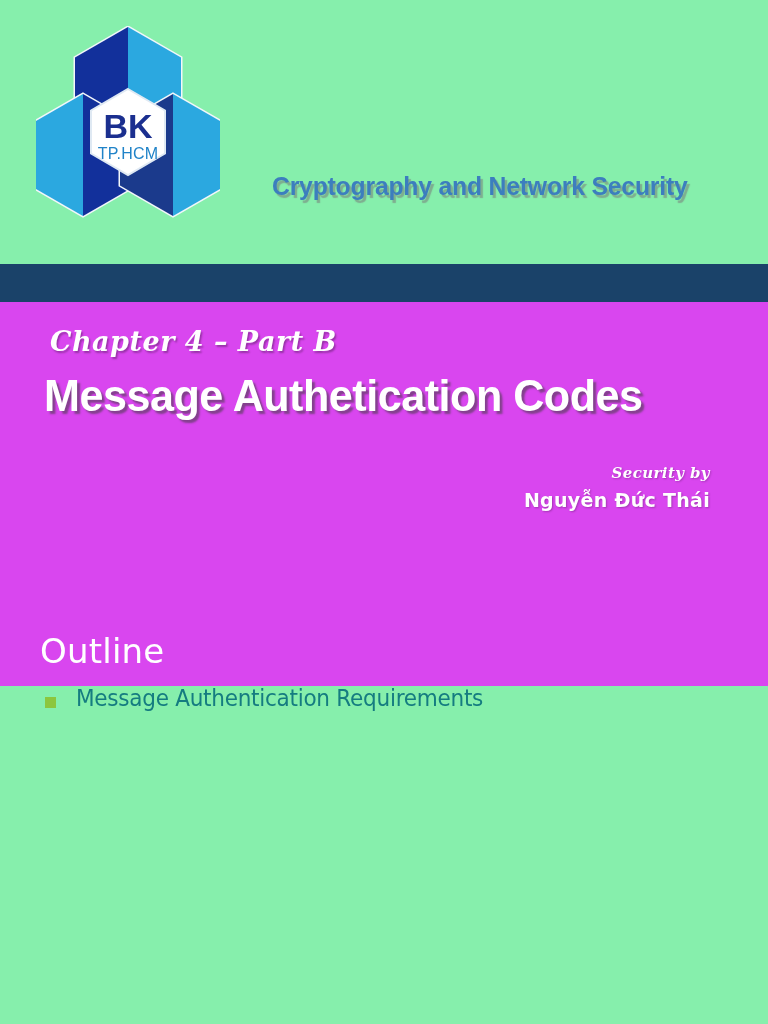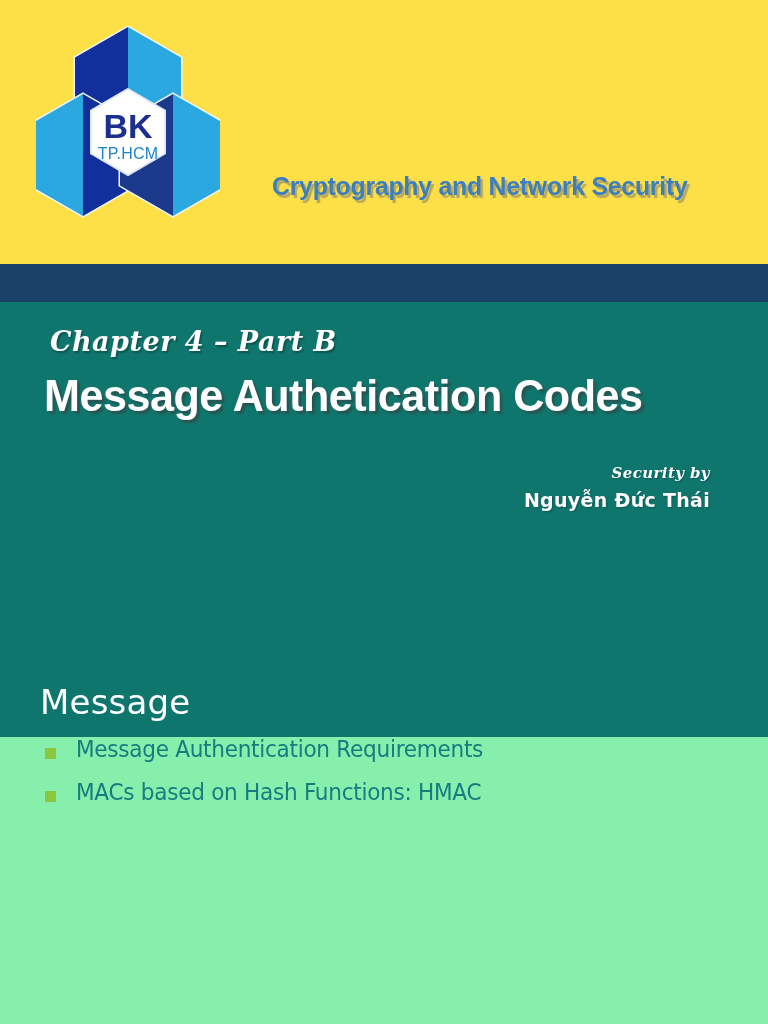--- a/index.html
+++ b/index.html
@@ -12,21 +12,21 @@
     height: 1024px;
     font-family: "Liberation Sans", sans-serif;
     overflow: hidden;
     position: relative;
   }
 
   
   .header {
     position: relative;
     height: 264px;
-    background: #fde047;
+    background: #86efac;
   }
 
   .logo-wrap {
     position: absolute;
     left: 36px;
     top: 26px;
     width: 184px;
     height: 192px;
   }
   .logo-wrap svg { display: block; width: 100%; height: 100%; }
@@ -48,22 +48,22 @@
 
   
   .navy-band {
     height: 38px;
     background: #1A4269;
   }
 
   
   .hero {
     position: relative;
-    height: 435px;
-    background: #0f766e;
+    height: 384px;
+    background: #d946ef;
   }
 
   .chapter-line {
     position: absolute;
     left: 50px;
     top: 24px;
     font-family: "DejaVu Serif", serif;
     font-style: italic;
     font-weight: bold;
     font-size: 27px;
@@ -205,32 +205,28 @@
 
   <div class="chapter-line">Chapter 4 – Part B</div>
 
   <div class="hero-title">Message Authetication Codes</div>
 
   <div class="lecturer-block">
     <div class="lectured-by">Security by</div>
     <div class="lecturer-name">Nguyễn Đức Thái</div>
   </div>
 
-  <div class="outline-heading">Message</div>
+  <div class="outline-heading">Outline</div>
 </div>
 
 <div class="body-area">
   <ul class="bullet-list">
 
     <li class="bullet-item">
       <span class="bullet-marker"></span>
       <span class="bullet-text">Message Authentication Requirements</span>
     </li>
 
 
 
-    <li class="bullet-item">
-      <span class="bullet-marker"></span>
-      <span class="bullet-text">MACs based on Hash Functions: HMAC</span>
-    </li>
 
   </ul>
 </div>
 
 </body></html>

